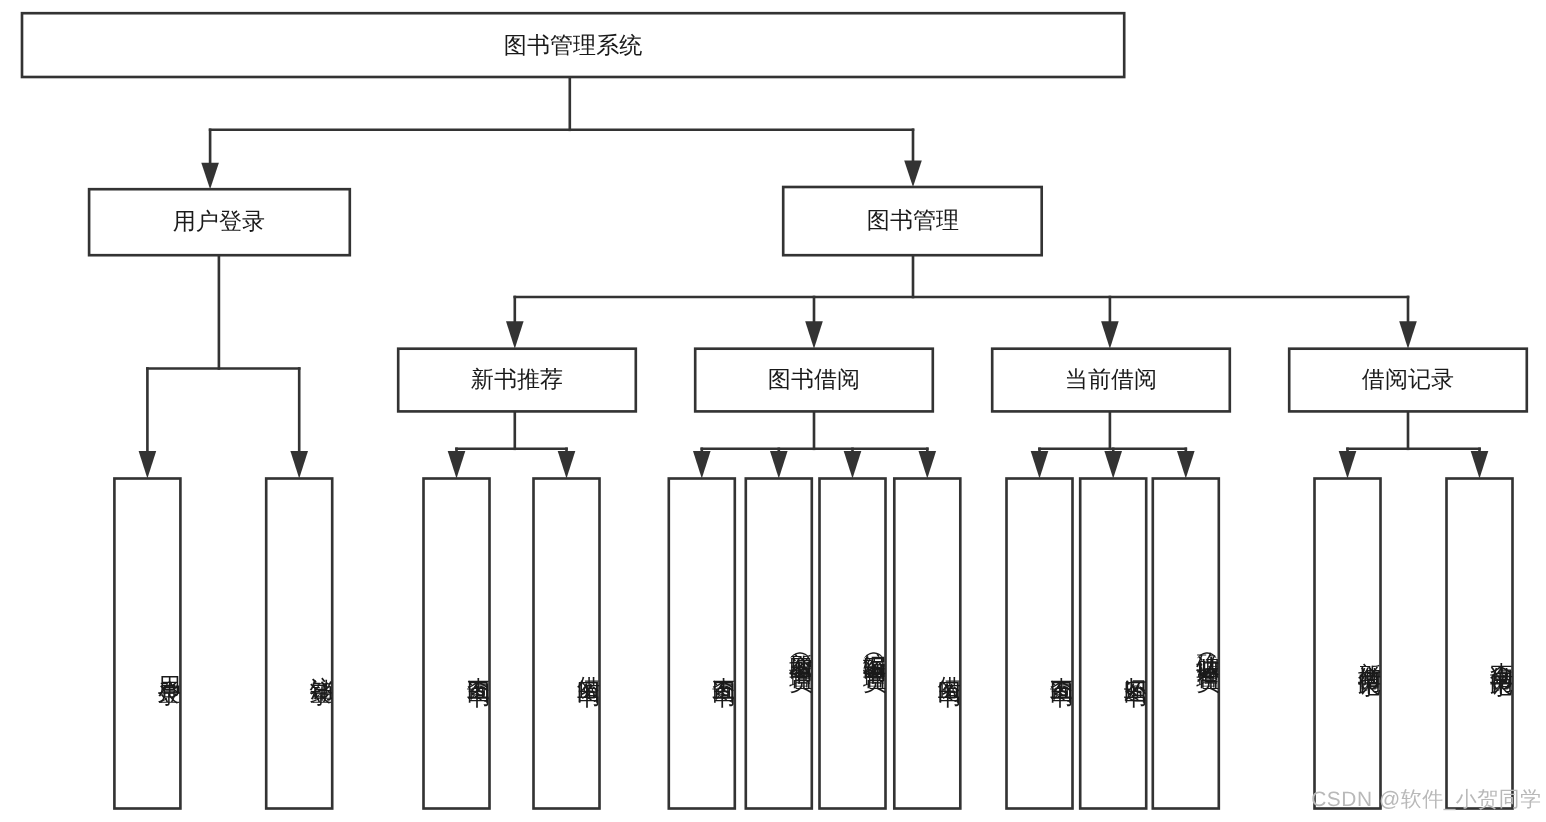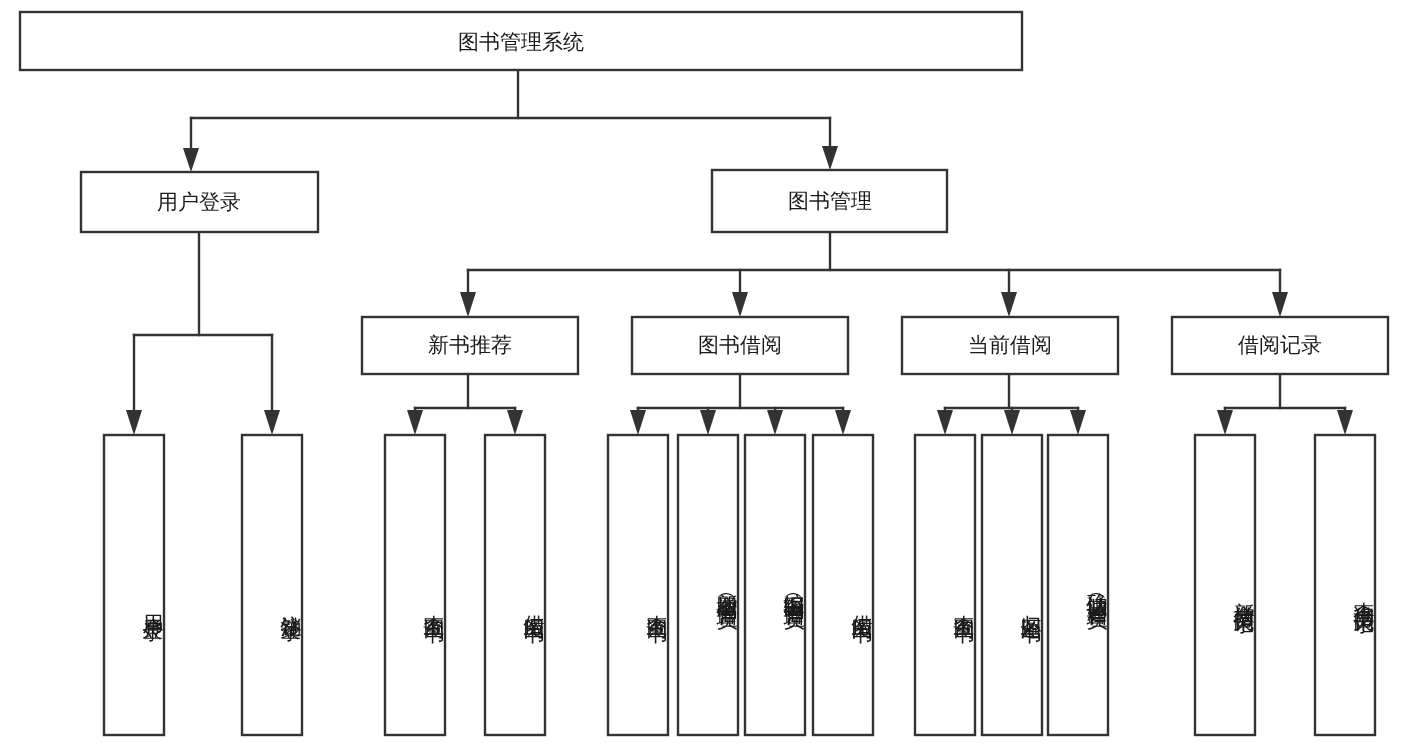--- a/index.html
+++ b/index.html
@@ -210,14 +210,15 @@
   <div class="vert-text-wrap" style="left:745px; top:443px; width:60px; height:288px;">编辑图书（管理员）</div>
   <div class="vert-text-wrap" style="left:813px; top:478px; width:60px; height:250px;">借阅图书</div>
 
   <div class="vert-text-wrap" style="left:915px; top:478px; width:60px; height:250px;">查询图书</div>
   <div class="vert-text-wrap" style="left:982px; top:478px; width:60px; height:250px;">归还图书</div>
   <div class="vert-text-wrap" style="left:1048px; top:443px; width:60px; height:288px;">确认归还（管理员）</div>
 
   <div class="vert-text-wrap" style="left:1195px; top:455px; width:60px; height:275px;">新增借阅记录</div>
   <div class="vert-text-wrap" style="left:1315px; top:455px; width:60px; height:275px;">查询借阅记录</div>
 
+  <div class="watermark" style="left:1192px; top:714px;">CSDN @软件_小贺同学</div>
 
 </div>
 
 </body></html>

